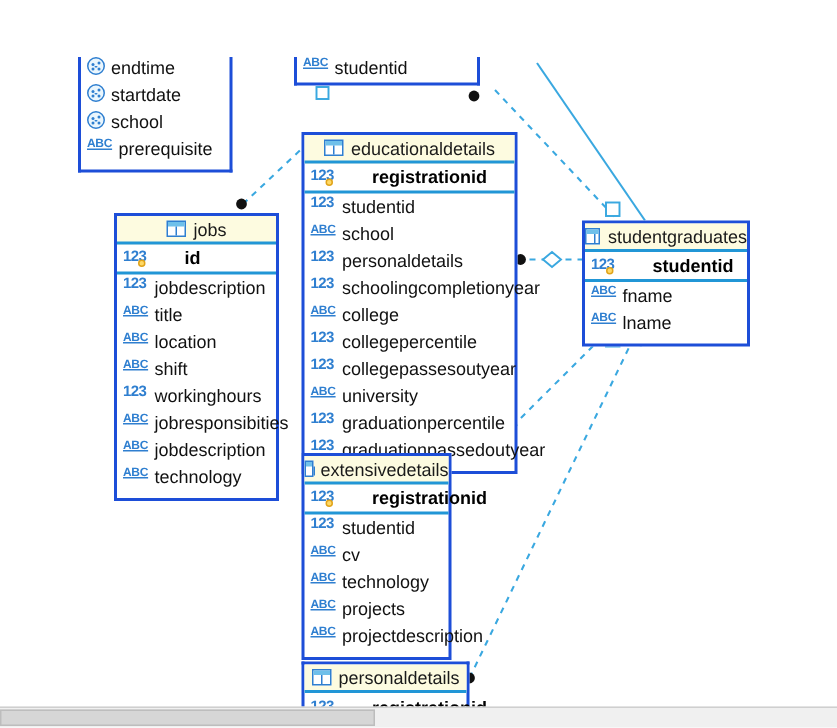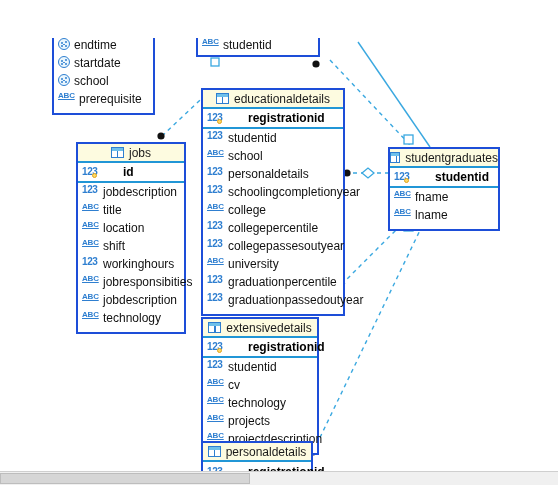--- a/index.html
+++ b/index.html
@@ -302,21 +302,21 @@
         <span class="ico ico-abc">ABC</span>
         <span class="fname">fname</span>
       </div>
       <div class="field">
         <span class="ico ico-abc">ABC</span>
         <span class="fname">lname</span>
       </div>
     </div>
   </div>
 
-  <div class="table" style="left:201px;top:302px;width:118px;margin-top:15px;">
+  <div class="table" style="left:201px;top:302px;width:100px;">
     <div class="t-header">
       <span class="ico-tbl"></span>
       <span>extensivedetails</span>
     </div>
     <div class="t-pk">
       <span class="ico ico-num ico-pk">123<span class="keydot"></span></span>
       <span class="pkname">registrationid</span>
     </div>
     <div class="t-body">
       <div class="field">

